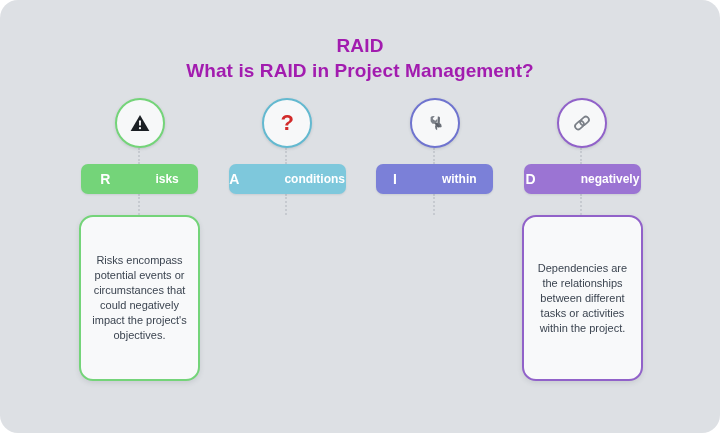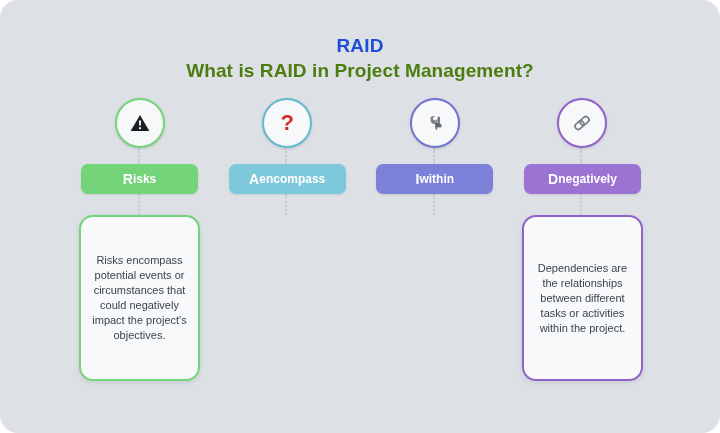--- a/index.html
+++ b/index.html
@@ -29,28 +29,28 @@
   #title-block {
     position: absolute;
     left: 0;
     top: 34px;
     width: 720px;
     text-align: center;
   }
   #title-main {
     font-size: 19px;
     font-weight: bold;
-    color: #1d4ed8;
+    color: #a21caf;
     letter-spacing: 0.2px;
     line-height: 24px;
   }
   #title-sub {
     font-size: 19px;
     font-weight: bold;
-    color: #4d7c0f;
+    color: #a21caf;
     letter-spacing: 0.1px;
     line-height: 26px;
   }
 
   
   #columns {
     position: absolute;
     left: 74px;
     top: 98px;
     width: 574px;
@@ -114,21 +114,21 @@
     line-height: 1;
     position: relative;
     z-index: 2;
     box-shadow: 0 1px 2px rgba(60,70,85,0.12);
     white-space: nowrap;
   }
   .pill .cap {
     font-size: 14px;
     font-weight: bold;
   }
-  .pill .rest { font-weight: bold; }
+  .pill .rest { font-weight: bold; padding-left: 45px; }
 
   
   .card {
     width: 121px;
     height: 166px;
     border-radius: 14px;
     background: #f8f9fa;
     border: 2px solid #999;
     box-sizing: border-box;
     display: flex;
@@ -177,21 +177,21 @@
       </div>
     </div>
 
     <div class="column">
       <div class="circle" style="border-color: rgb(99, 185, 208);">
         <span class="qmark">?</span>
       </div>
       <div class="connector top"></div>
       <div class="pill" style="background: rgb(126, 200, 220);">
         <span class="cap">A</span>
-          <span class="rest">encompass</span>
+          <span class="rest">conditions</span>
       </div>
       <div class="connector bottom"></div>
     </div>
 
     <div class="column">
       <div class="circle" style="border-color: rgb(111, 116, 207);">
         <span>
           <svg width="22" height="22" viewBox="0 0 24 24">
             <path d="M9.3 4.1a4.6 4.6 0 0 0-1.2 4.5L4.3 12.4a1.6 1.6 0 0 0 0 2.3l.6.6 5-5a4.6 4.6 0 0 0 4.6-1.1 4.6 4.6 0 0 0 1.1-4.6l-2.3 2.3-2.1-.6-.6-2.1z" fill="#6b7078" transform="rotate(138 12 12)"></path>
             <rect x="11.1" y="7.4" width="2.3" height="11.5" rx="1.1" fill="#5b6068" transform="rotate(-45 12 12)"></rect>

